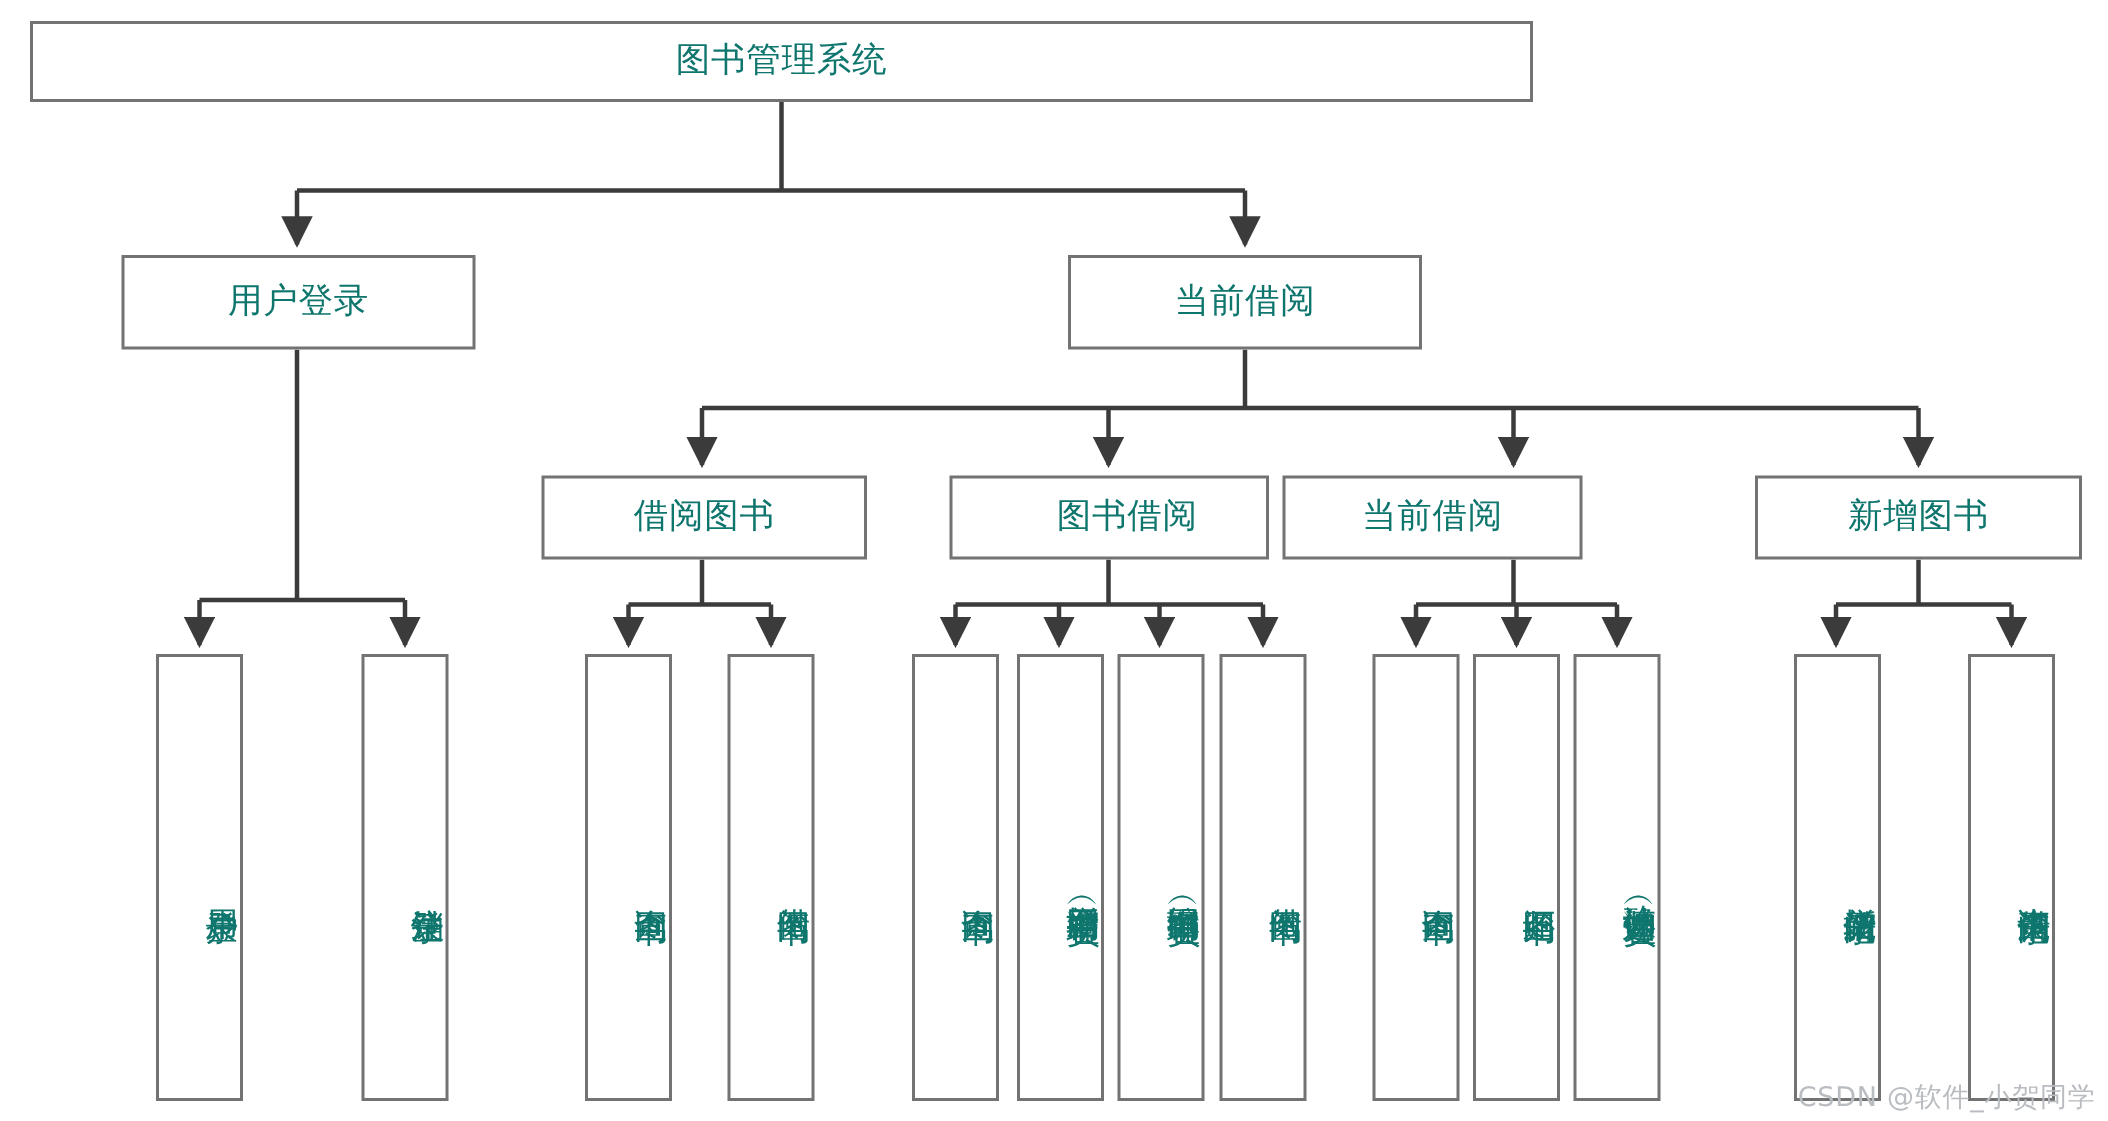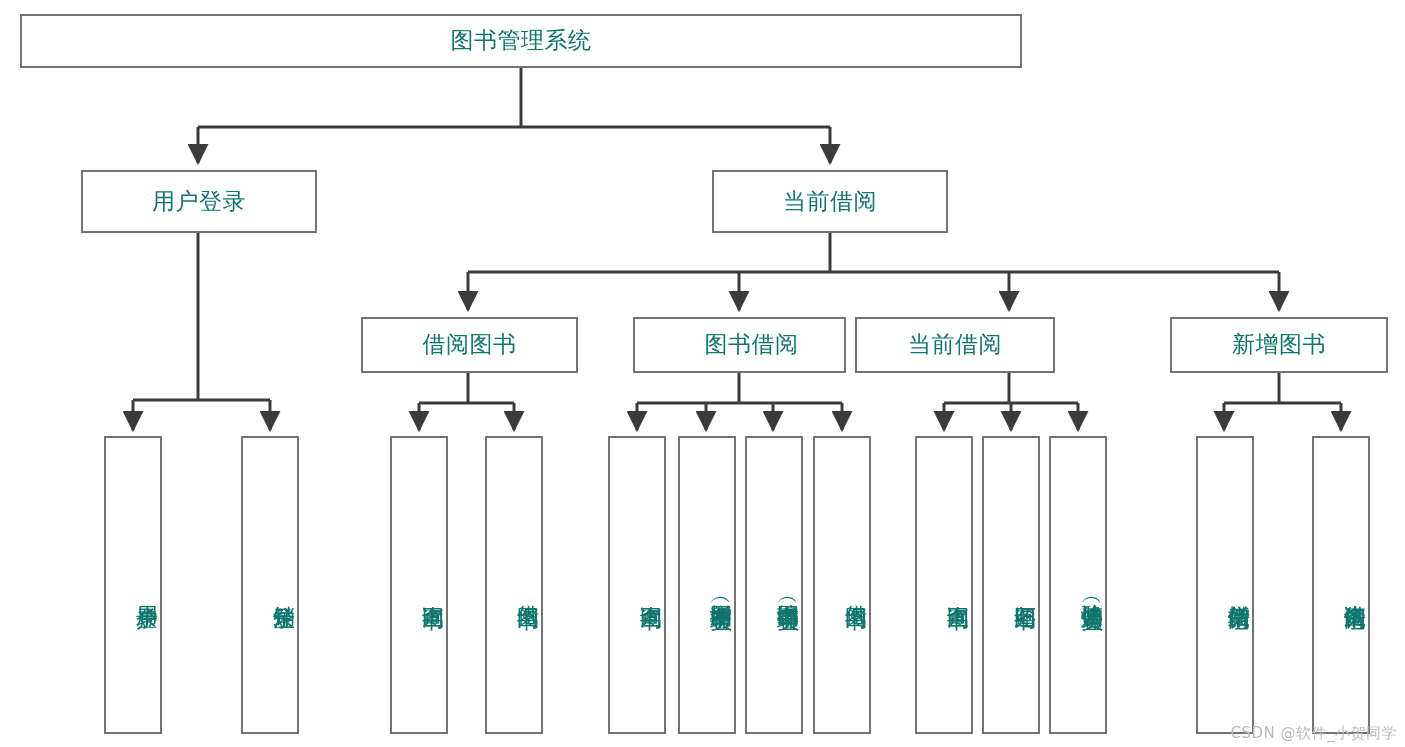--- a/index.html
+++ b/index.html
@@ -49,21 +49,21 @@
     line-height: 1.18;
     letter-spacing: 1px;
     align-items: flex-start;
     justify-content: center;
     padding-top: 10px;
   }
   .watermark {
     position: absolute;
     right: 8px;
     bottom: 4px;
-    font-size: 15px;
+    font-size: 18px;
     color: #b9bcc0;
     letter-spacing: 0.5px;
     white-space: nowrap;
     z-index: 5;
   }
 </style>
 </head>
 <body>
 
 <div id="diagram-root">

